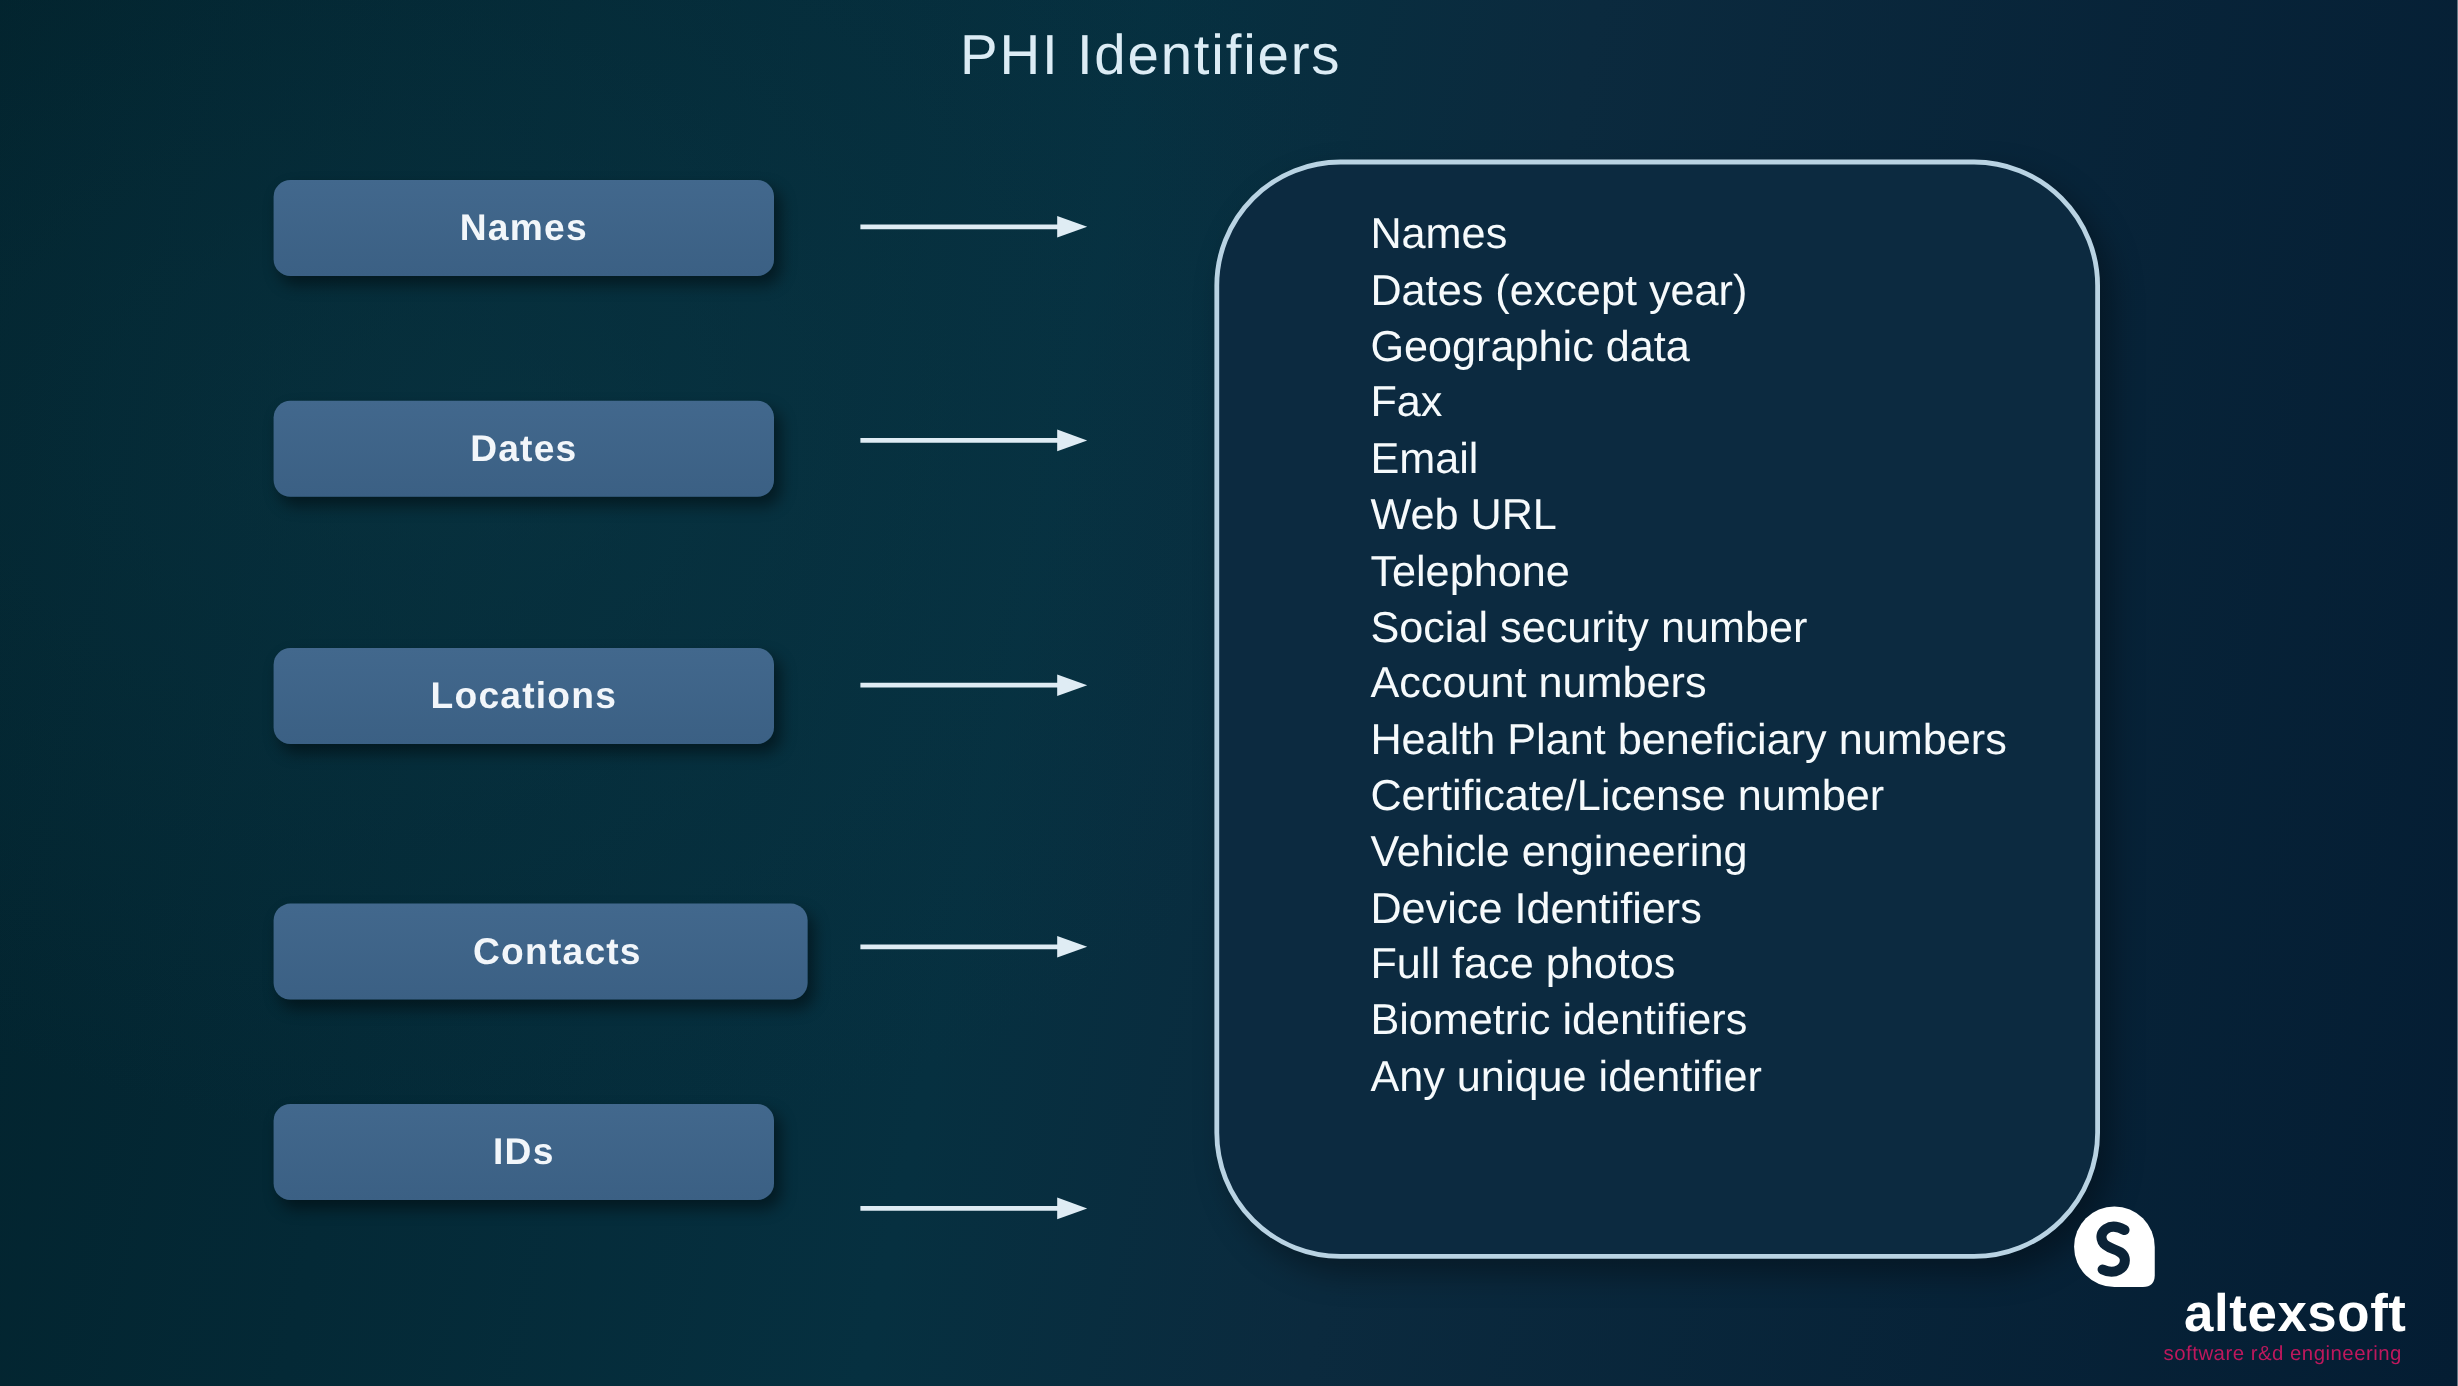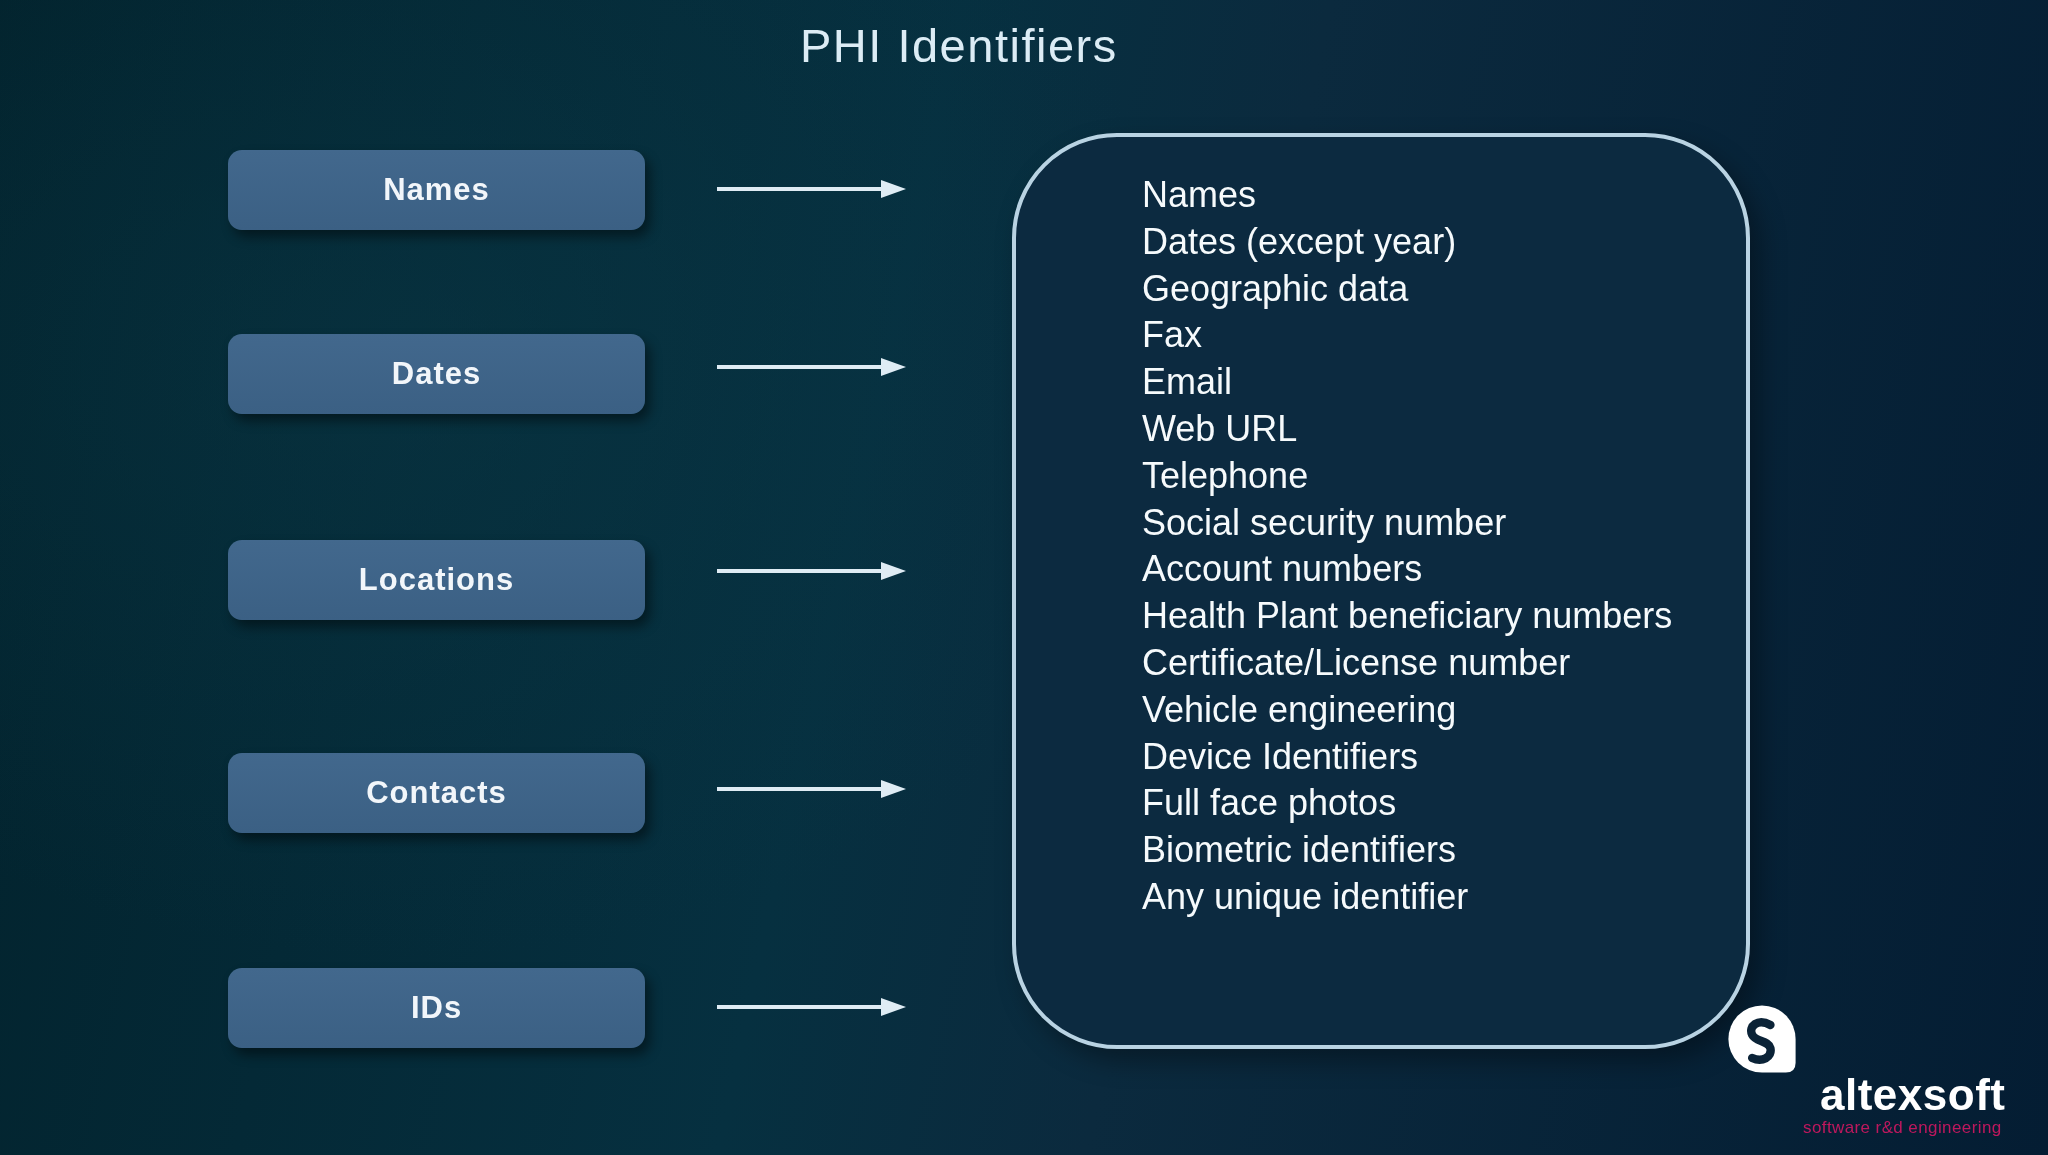--- a/index.html
+++ b/index.html
@@ -20,21 +20,21 @@
 
   .cat-btn{
     position:absolute;left:228px;width:417px;height:80px;
     background:linear-gradient(180deg,#42688d 0%,#3b6084 100%);
     border-radius:14px;
     box-shadow:5px 7px 12px rgba(0,0,0,0.45);
     display:flex;align-items:center;justify-content:center;
     color:#f2f6fa;font-size:31px;font-weight:700;letter-spacing:1px;
     cursor:pointer;
   }
-  .b0{top:150px;} .b1{top:334px;} .b2{top:540px;} .b3{top:753px;} .b4{top:968px;}
+  .b0{top:150px;} .b1{top:334px;} .b2{top:540px;} .b3{top:753px;padding-left:28px;} .b4{top:920px;}
 
   .arrow{position:absolute;left:715px;width:192px;height:24px;}
   .a0{top:177px;} .a1{top:355px;} .a2{top:559px;} .a3{top:777px;} .a4{top:995px;}
 
   .panel{
     position:absolute;left:1012px;top:133px;width:738px;height:916px;
     box-sizing:border-box;
     background:#0c2a40;
     border:4px solid #b9d3e3;
     border-radius:105px;

